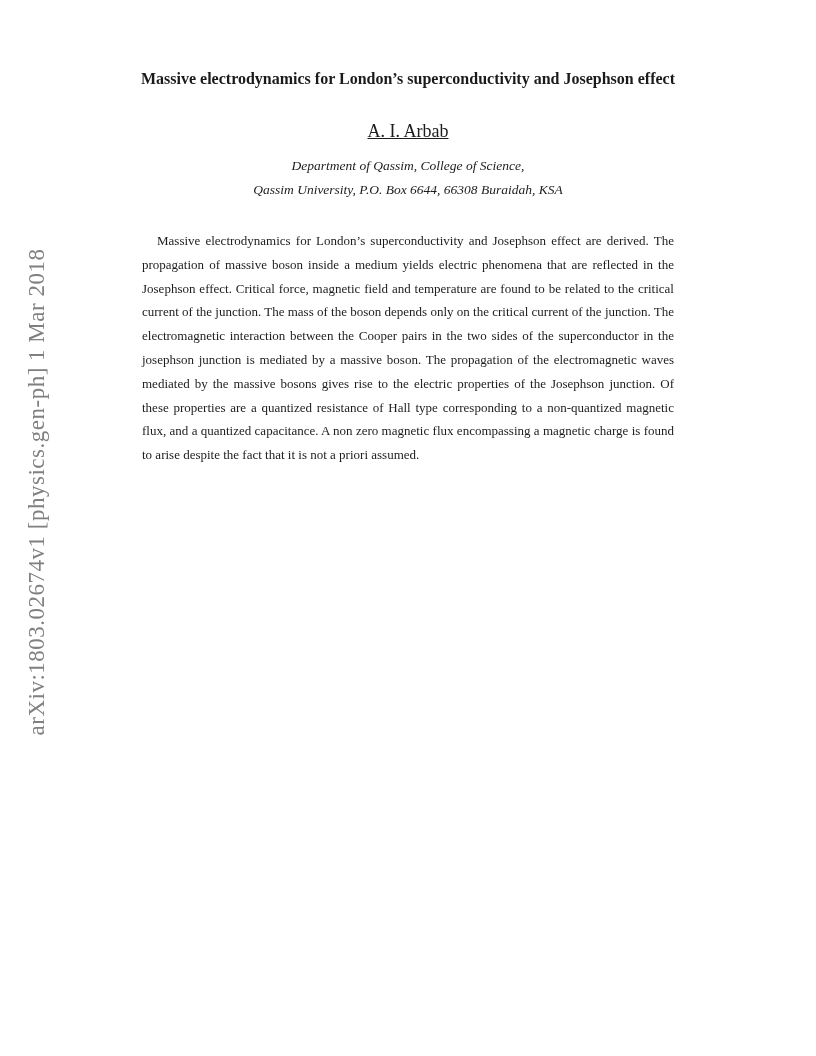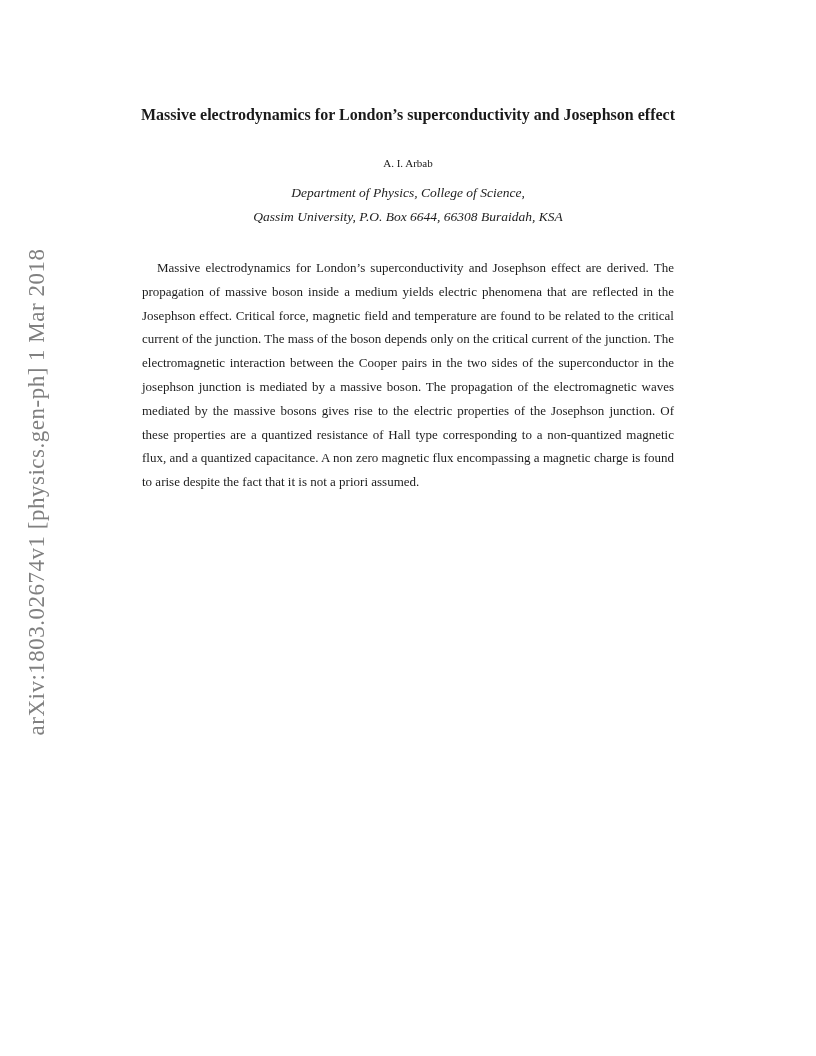--- a/index.html
+++ b/index.html
@@ -22,35 +22,36 @@
     left: 37px;
     transform: translate(-50%, -50%) rotate(-90deg);
     transform-origin: center center;
     white-space: nowrap;
     color: #808080;
     font-size: 23px;
     letter-spacing: 0.5px;
     font-family: "Liberation Serif", serif;
   }
   .content {
-    padding-top: 105px;
+    padding-top: 69px;
   }
   .title {
     width: 660px;
     margin: 0 auto;
     text-align: center;
     font-weight: bold;
     font-size: 16px;
     line-height: 20px;
     color: #1a1a1a;
   }
   .author {
     margin-top: 32px;
     text-align: center;
-    font-size: 11px;
+    font-size: 18px;
+    text-decoration: underline;
   }
   .affiliation {
     margin-top: 12px;
     text-align: center;
     font-style: italic;
     font-size: 13.5px;
     line-height: 24px;
   }
   .abstract {
     width: 532px;
@@ -69,21 +70,21 @@
 
   <div class="watermark">arXiv:1803.02674v1  [physics.gen-ph]  1 Mar 2018</div>
 
   <div class="content">
 
     <div class="title">Massive electrodynamics for London’s superconductivity and Josephson effect</div>
 
     <div class="author">A. I. Arbab</div>
 
     <div class="affiliation">
-      <div>Department of Physics, College of Science,</div>
+      <div>Department of Qassim, College of Science,</div>
       <div>Qassim University, P.O. Box 6644, 66308 Buraidah, KSA</div>
     </div>
 
     <div class="abstract">Massive electrodynamics for London’s superconductivity and Josephson effect are derived. The propagation of massive boson inside a medium yields electric phenomena that are reflected in the Josephson effect. Critical force, magnetic field and temperature are found to be related to the critical current of the junction. The mass of the boson depends only on the critical current of the junction. The electromagnetic interaction between the Cooper pairs in the two sides of the superconductor in the josephson junction is mediated by a massive boson. The propagation of the electromagnetic waves mediated by the massive bosons gives rise to the electric properties of the Josephson junction. Of these properties are a quantized resistance of Hall type corresponding to a non-quantized magnetic flux, and a quantized capacitance. A non zero magnetic flux encompassing a magnetic charge is found to arise despite the fact that it is not a priori assumed.</div>
 
   </div>
 
 </div>
 
 </body></html>

